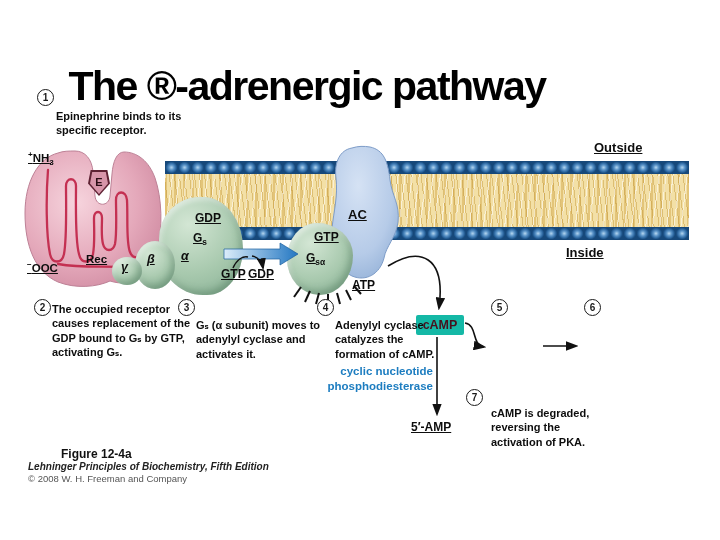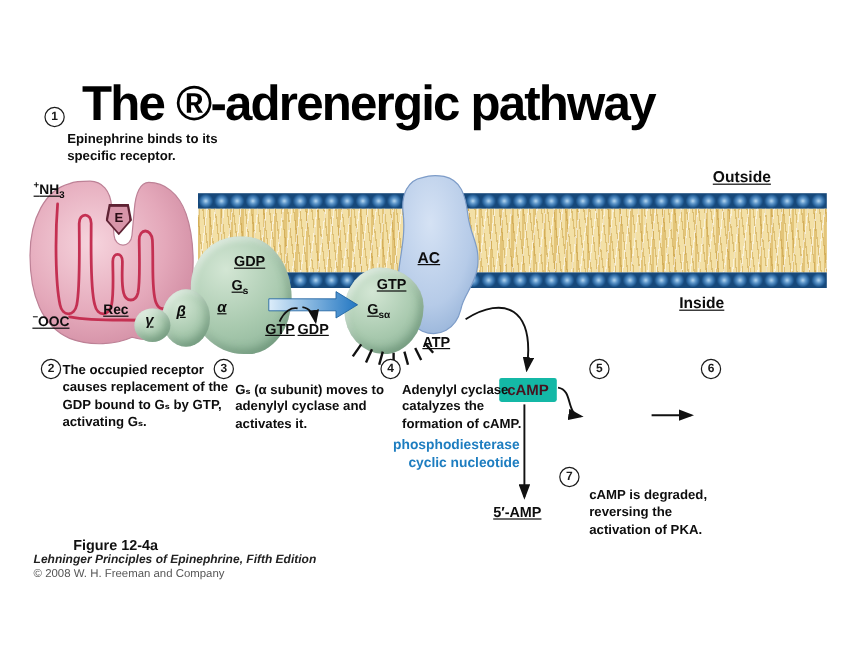--- a/index.html
+++ b/index.html
@@ -162,22 +162,22 @@
   <div class="lbl f12" style="left:221px;top:267px;">GTP</div>
   <div class="lbl f12" style="left:248px;top:267px;">GDP</div>
   <div class="lbl f12" style="left:314px;top:230px;">GTP</div>
   <div class="lbl f12" style="left:306px;top:251px;"><span>G</span><sub>sα</sub></div>
 
   <div class="lbl f13" style="left:348px;top:207px;">AC</div>
   <div class="lbl f12" style="left:352px;top:278px;">ATP</div>
   <div class="camp">cAMP</div>
   <div class="lbl f12" style="left:411px;top:420px;">5′-AMP</div>
   <div class="pde">
+    <div>cyclic nucleotide</div>
     <div>phosphodiesterase</div>
-    <div>cyclic nucleotide</div>
   </div>
 
   <div class="step-num" style="left:37px;top:89px;">1</div>
   <div class="step-txt" style="left:40px;top:109px;width:150px;">Epinephrine binds to its specific receptor.</div>
 
   <div class="step-num" style="left:34px;top:299px;">2</div>
   <div class="step-txt" style="left:36px;top:302px;width:146px;">The occupied receptor causes replacement of the GDP bound to Gₛ by GTP, activating Gₛ.</div>
 
   <div class="step-num" style="left:178px;top:299px;">3</div>
   <div class="step-txt" style="left:180px;top:318px;width:138px;">Gₛ (α subunit) moves to adenylyl cyclase and activates it.</div>
@@ -186,16 +186,16 @@
   <div class="step-txt" style="left:319px;top:318px;width:108px;">Adenylyl cyclase catalyzes the formation of cAMP.</div>
 
   <div class="step-num" style="left:491px;top:299px;">5</div>
 
   <div class="step-num" style="left:584px;top:299px;">6</div>
 
   <div class="step-num" style="left:466px;top:389px;">7</div>
   <div class="step-txt" style="left:475px;top:406px;width:118px;">cAMP is degraded, reversing the activation of PKA.</div>
 
   <div class="cap-fig">Figure 12-4a</div>
-  <div class="cap-book">Lehninger Principles of Epinephrine, Fifth Edition</div>
+  <div class="cap-book">Lehninger Principles of Biochemistry, Fifth Edition</div>
   <div class="cap-copy">© 2008 W. H. Freeman and Company</div>
 
 </div>
 
 </body></html>

